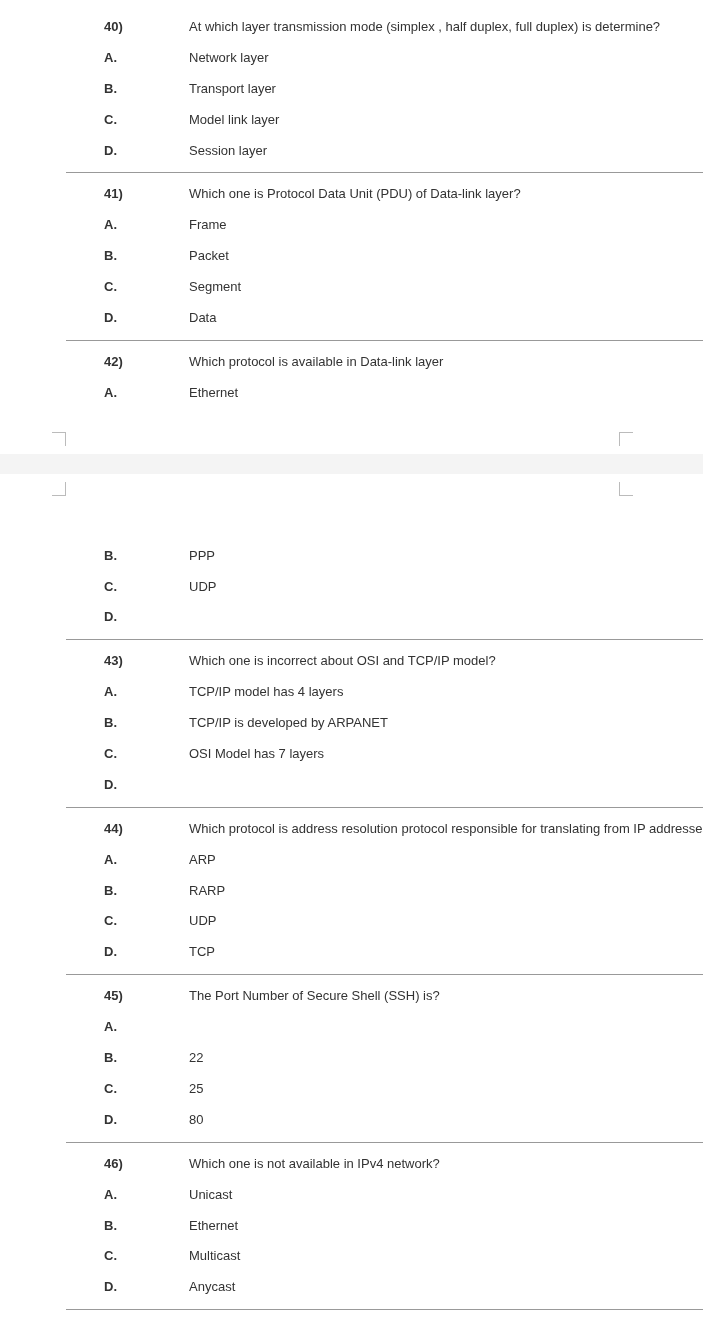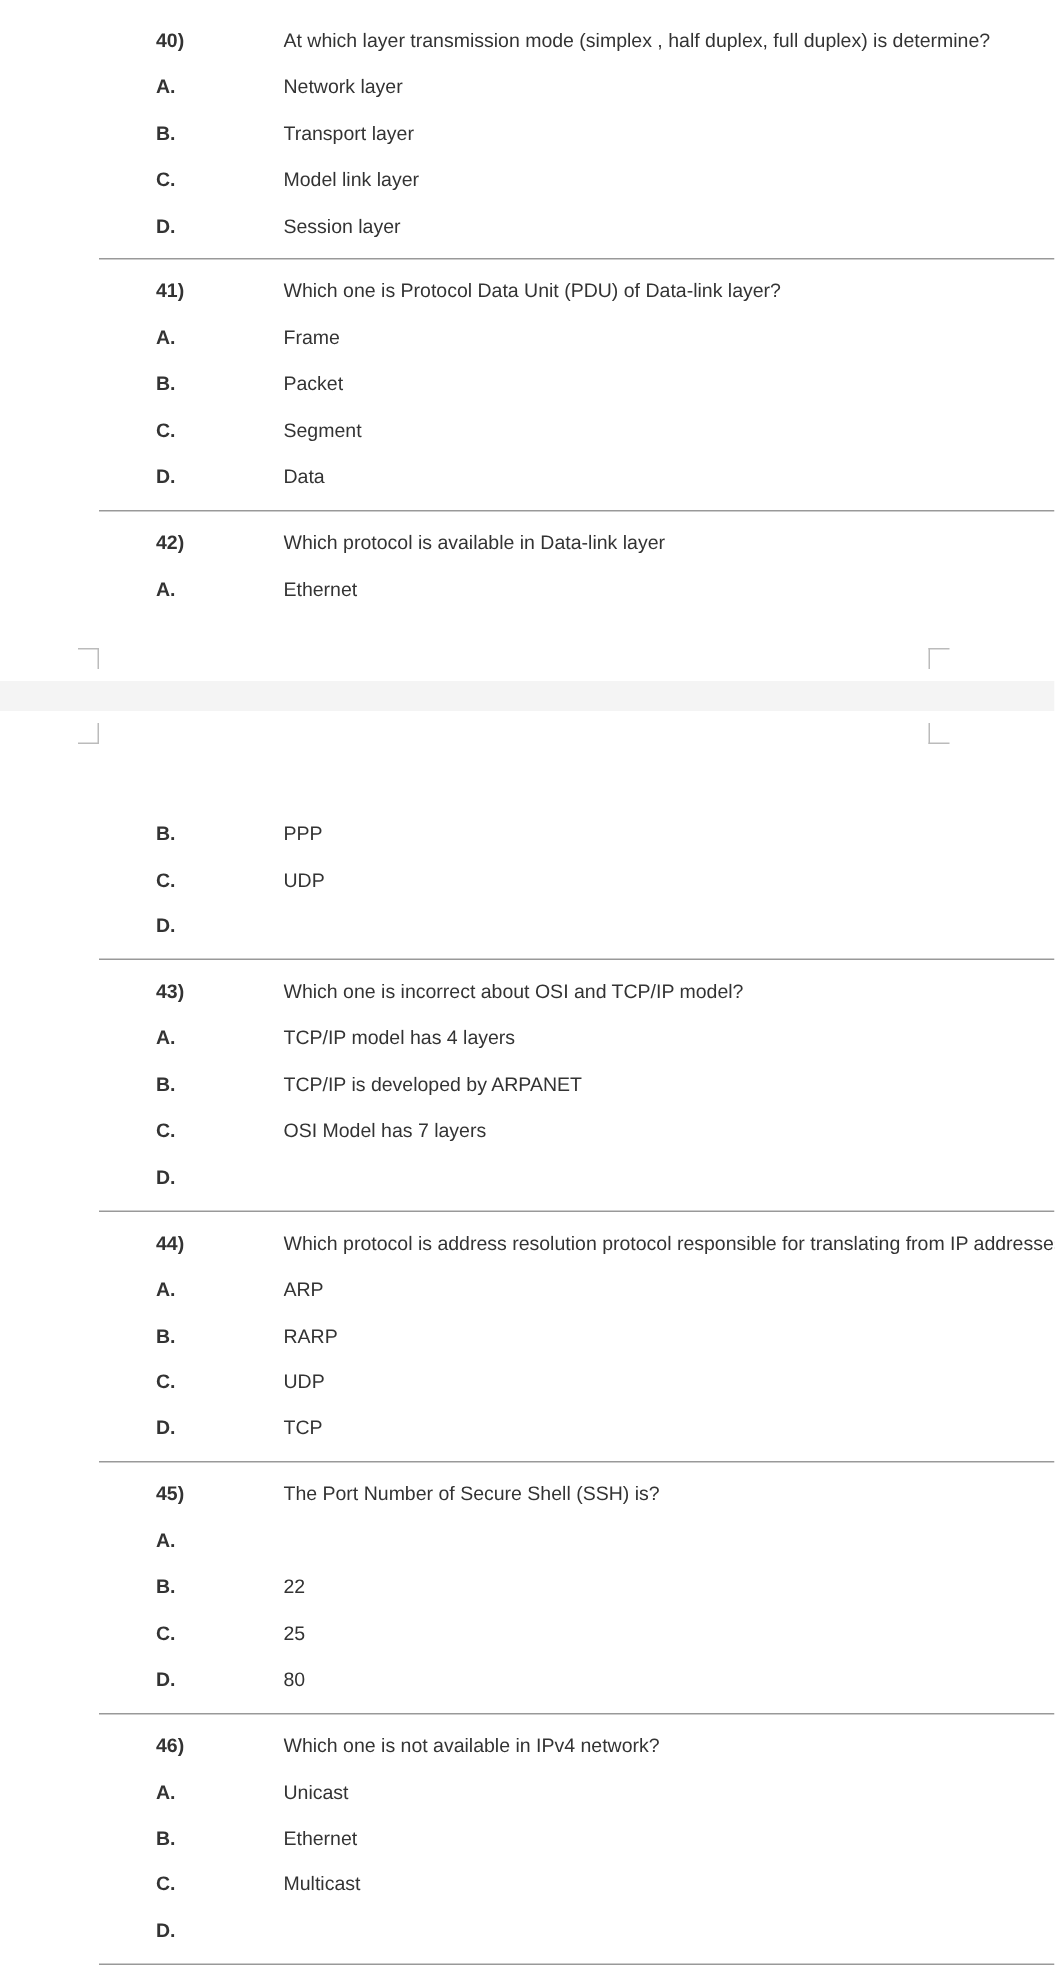--- a/index.html
+++ b/index.html
@@ -209,15 +209,16 @@
   <div class="o-row">
       <div class="o-letter">B.</div>
       <div class="o-text">Ethernet</div>
     </div>
   <div class="o-row">
       <div class="o-letter">C.</div>
       <div class="o-text">Multicast</div>
     </div>
   <div class="o-row">
       <div class="o-letter">D.</div>
+      <div class="o-text">Anycast</div>
     </div>
   <div class="divider"></div>
 </div>
 
 </body></html>

